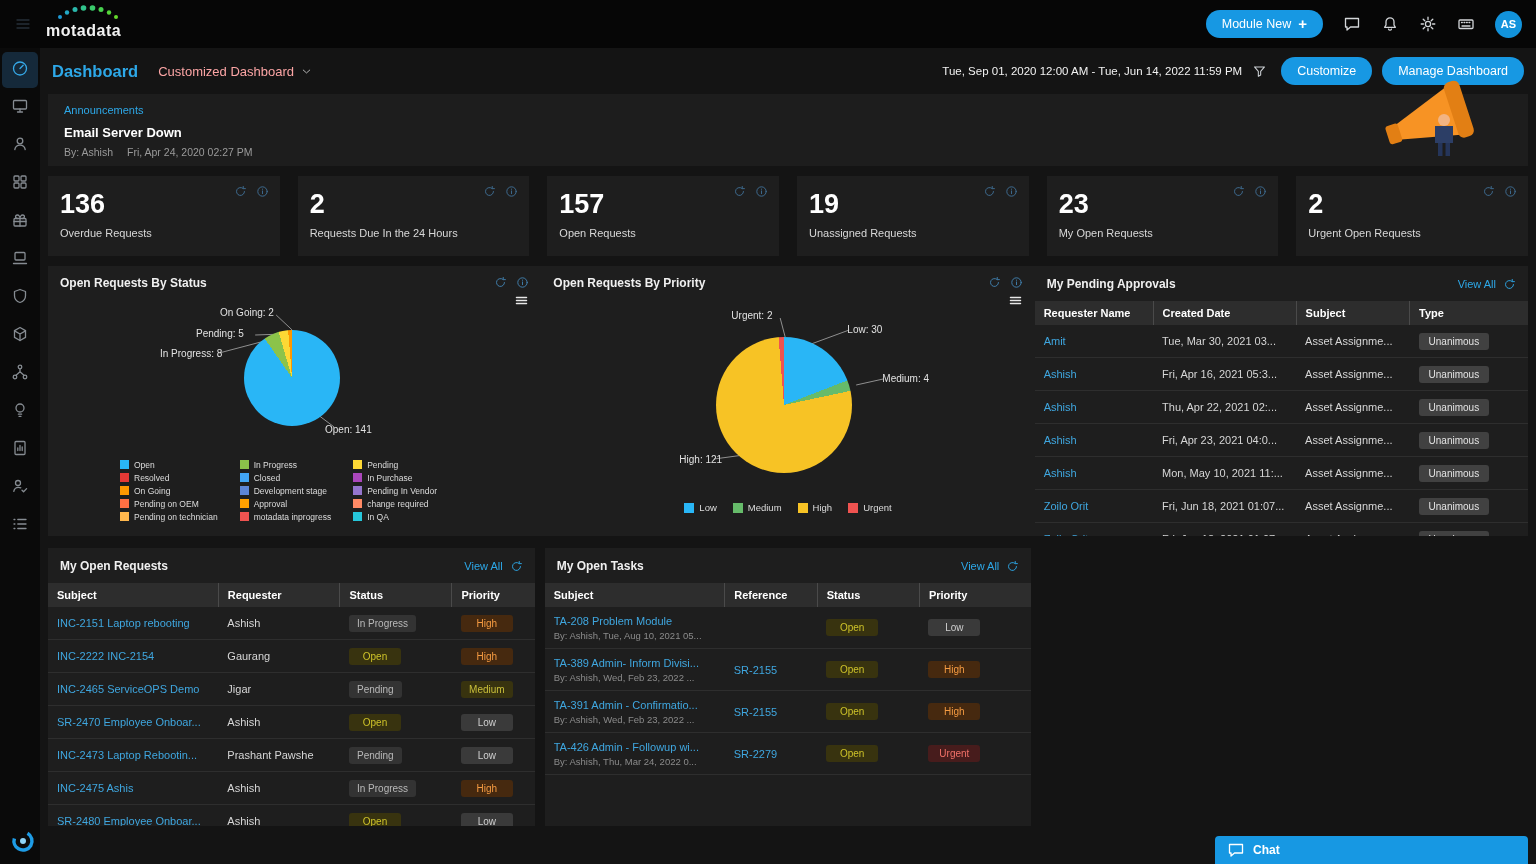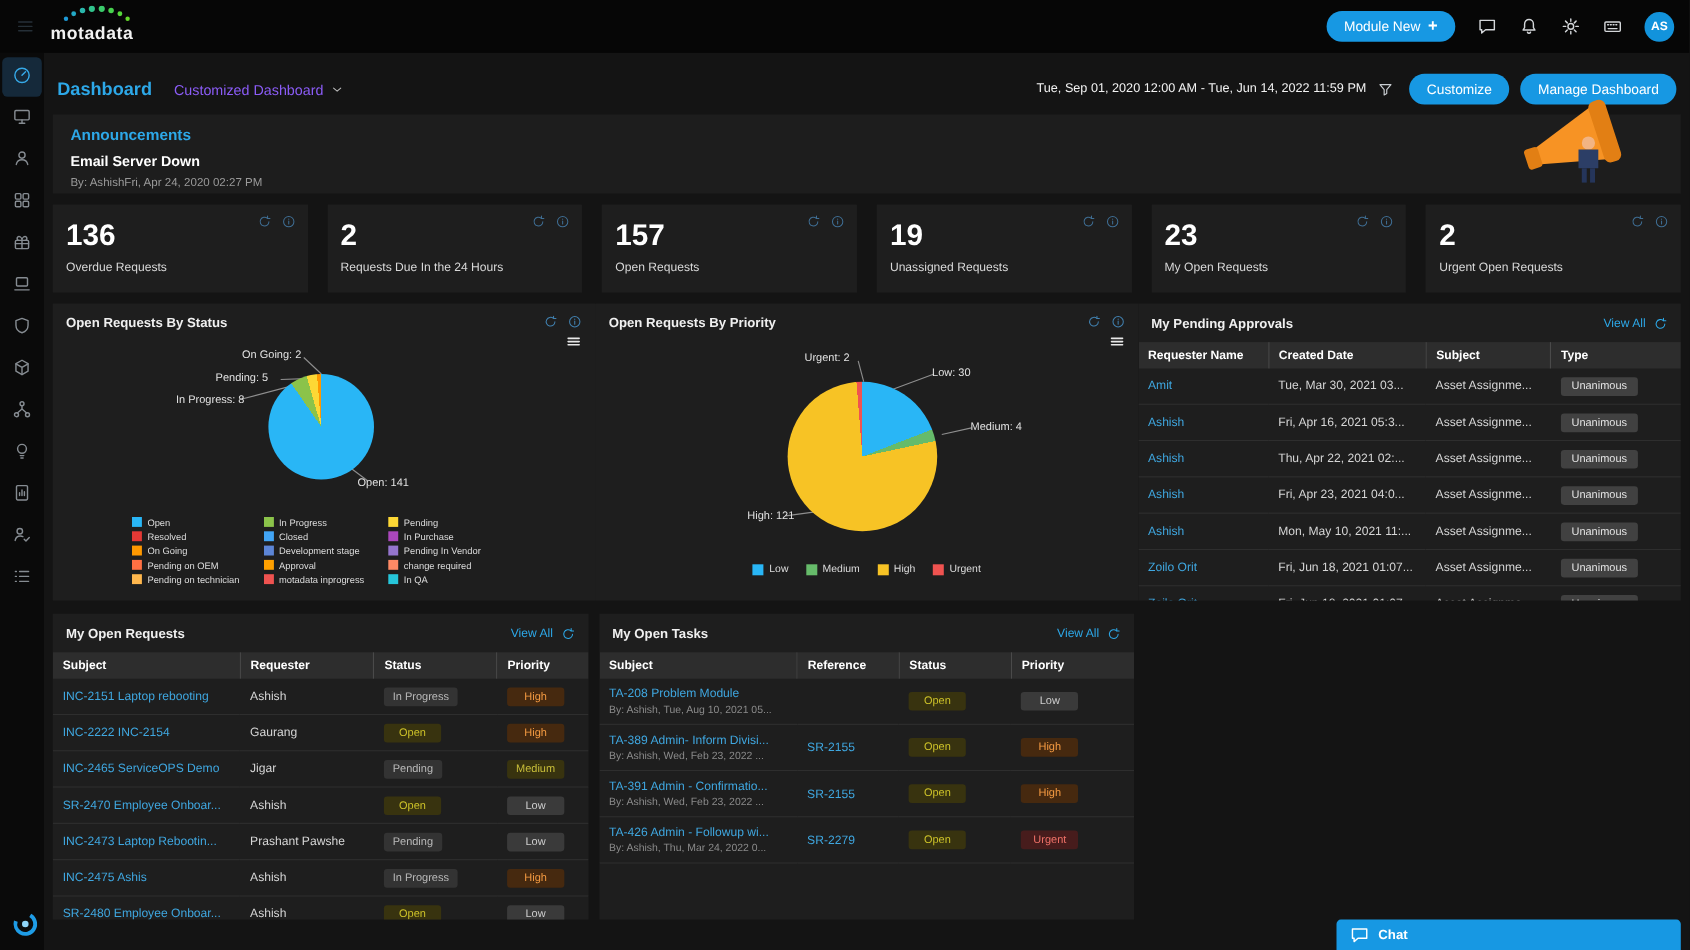--- a/index.html
+++ b/index.html
@@ -17,35 +17,35 @@
 .pill-btn .plus{font-size:15px;font-weight:bold;line-height:10px}
 .top-icon{color:#d3d6d9;display:flex;cursor:pointer}
 .avatar{width:27px;height:27px;border-radius:50%;background:#1293dc;color:#fff;font-size:11px;font-weight:bold;display:flex;align-items:center;justify-content:center;cursor:pointer}
 
 
 .sidebar{position:absolute;top:48px;left:0;bottom:0;width:40px;background:#0a0a0a;display:flex;flex-direction:column;align-items:center;padding-top:4px;gap:2px;z-index:5}
 .side-item{width:36px;height:36px;display:flex;align-items:center;justify-content:center;color:#868c92;border-radius:5px;cursor:pointer}
 .side-item.active{background:#15293a;color:#36a9e8}
 
 
-.main{position:absolute;top:48px;left:40px;right:0;bottom:0;padding:12px 8px;overflow:hidden}
+.main{position:absolute;top:48px;left:40px;right:0;bottom:0;padding:2px 8px;overflow:hidden}
 .page-head{height:42px;display:flex;align-items:center;padding:0 4px}
 .page-title{color:#2da8e8;font-size:16.5px;font-weight:bold}
-.dash-select{margin-left:20px;font-size:13px;color:#8b5cf6;display:flex;align-items:center;gap:6px;cursor:pointer}
+.dash-select{margin-left:20px;font-size:13px;color:#fca5a5;display:flex;align-items:center;gap:6px;cursor:pointer}
 .dash-select .chev{color:#bdbdbd;display:flex}
 .head-right{margin-left:auto;display:flex;align-items:center;gap:10px}
 .date-range{font-size:11.5px;color:#f2f2f2;cursor:pointer}
 .funnel{color:#c9cdd1;display:flex;cursor:pointer;margin-right:4px}
 
 
 .announce{position:relative;background:#1d1d1d;margin:2px 0 10px;padding:10px 16px 12px;height:72px}
-.announce-title{color:#2da8e8;font-size:14px;font-weight:bold;margin-bottom:9px}
+.announce-title{color:#2da8e8;font-size:11px;font-weight:normal;margin-bottom:9px}
 .announce-head{font-size:13px;font-weight:bold;color:#fff;margin-bottom:6px;cursor:pointer}
 .announce-meta{font-size:10.5px;color:#9a9a9a}
-.announce-meta .ts{}
+.announce-meta .ts{margin-left:14px}
 .megaphone{position:absolute;right:26px;top:-18px;z-index:4}
 
 
 .kpi-row{display:grid;grid-template-columns:repeat(6,1fr);gap:18px;margin-bottom:10px}
 .kpi{background:#1e1e1e;padding:8px 12px 10px;position:relative;height:80px}
 .kpi-icons{position:absolute;top:9px;right:11px;display:flex;gap:9px;color:#3f6e94}
 .kpi-icons span{display:flex;cursor:pointer}
 .kpi-val{font-size:27px;font-weight:bold;color:#fff;margin-top:5px}
 .kpi-label{font-size:11px;color:#d8d8d8;margin-top:7px;white-space:nowrap;overflow:hidden}
 

